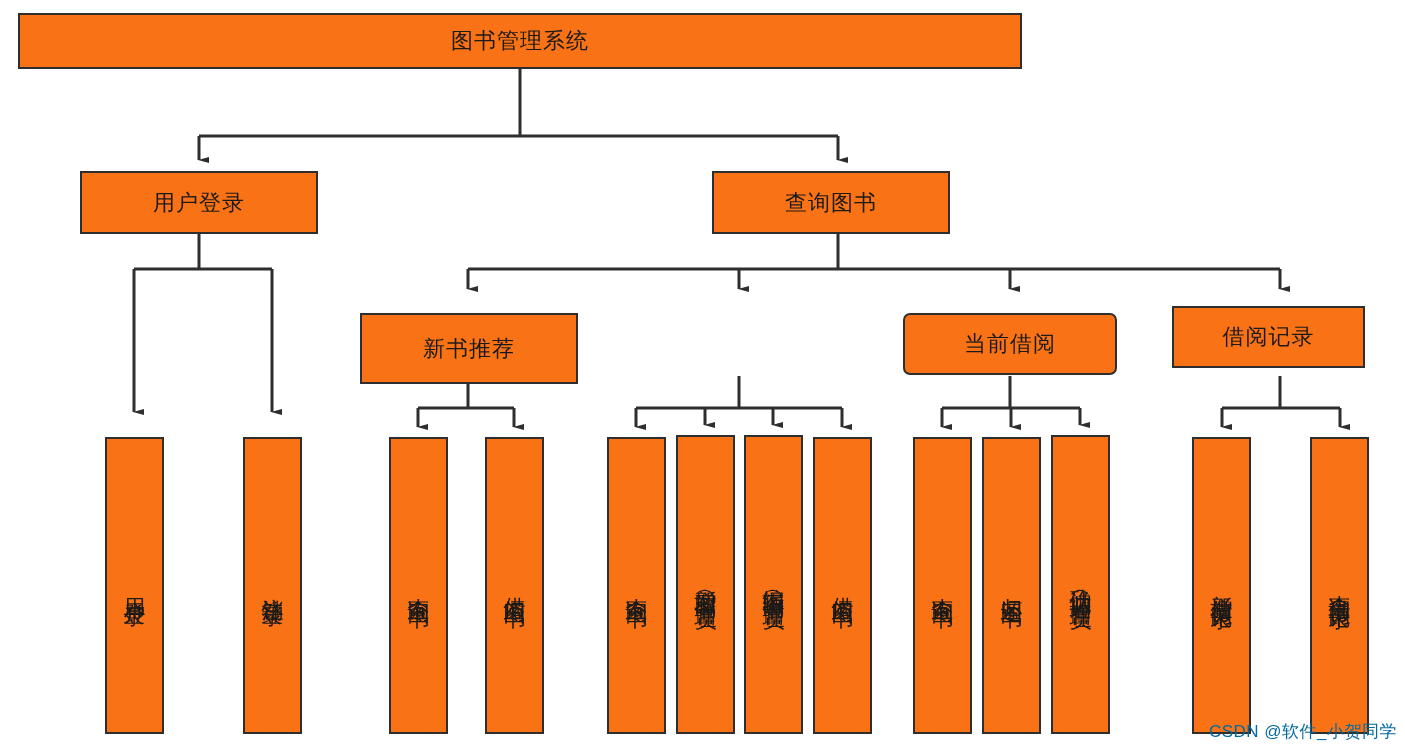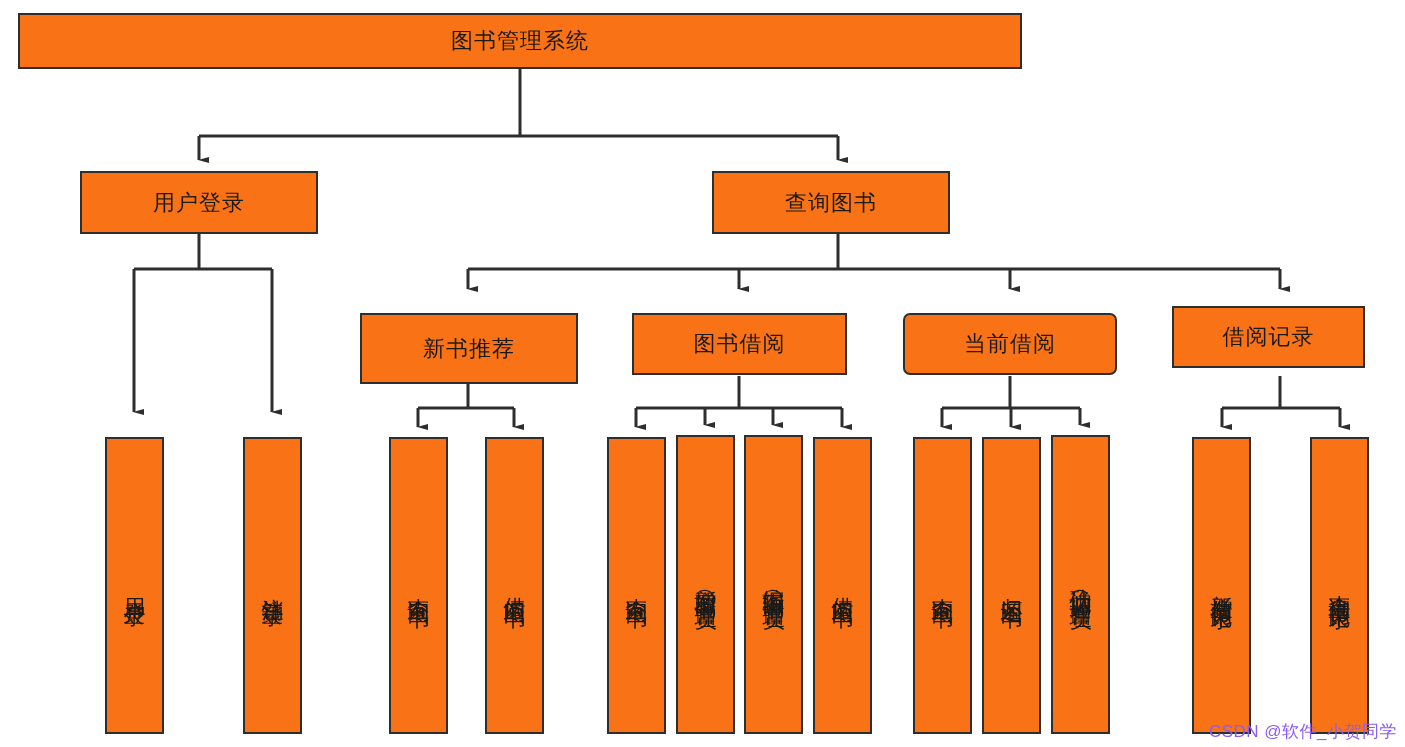--- a/index.html
+++ b/index.html
@@ -53,21 +53,21 @@
     letter-spacing: 3px;
   }
   .node .htext {
     white-space: nowrap;
   }
   #watermark {
     position: absolute;
     right: 8px;
     bottom: 4px;
     font-size: 17px;
-    color: #8b5cf6;
+    color: #0369a1;
     white-space: nowrap;
     letter-spacing: 0.5px;
     text-align: right;
   }
 </style>
 </head>
 <body>
 
 <div id="canvas">
 
@@ -128,23 +128,20 @@
   <div class="node horiz" style="left:80px; top:171px; width:238px; height:63px;">
     <span class="htext">用户登录</span>
   </div>
   <div class="node horiz" style="left:712px; top:171px; width:238px; height:63px;">
     <span class="htext">查询图书</span>
   </div>
 
   <div class="node horiz" style="left:360px; top:313px; width:218px; height:71px;">
     <span class="htext">新书推荐</span>
   </div>
-  <div class="node horiz" style="left:632px; top:313px; width:215px; height:62px;">
-    <span class="htext">图书借阅</span>
-  </div>
   <div class="node horiz" style="left:903px; top:313px; width:214px; height:62px;border-radius:7px;">
     <span class="htext">当前借阅</span>
   </div>
   <div class="node horiz" style="left:1172px; top:306px; width:193px; height:62px;">
     <span class="htext">借阅记录</span>
   </div>
 
   <div class="node vert" style="left:105px; top:437px; width:59px; height:297px;">
     <span class="vtext">用户登录</span>
   </div>

